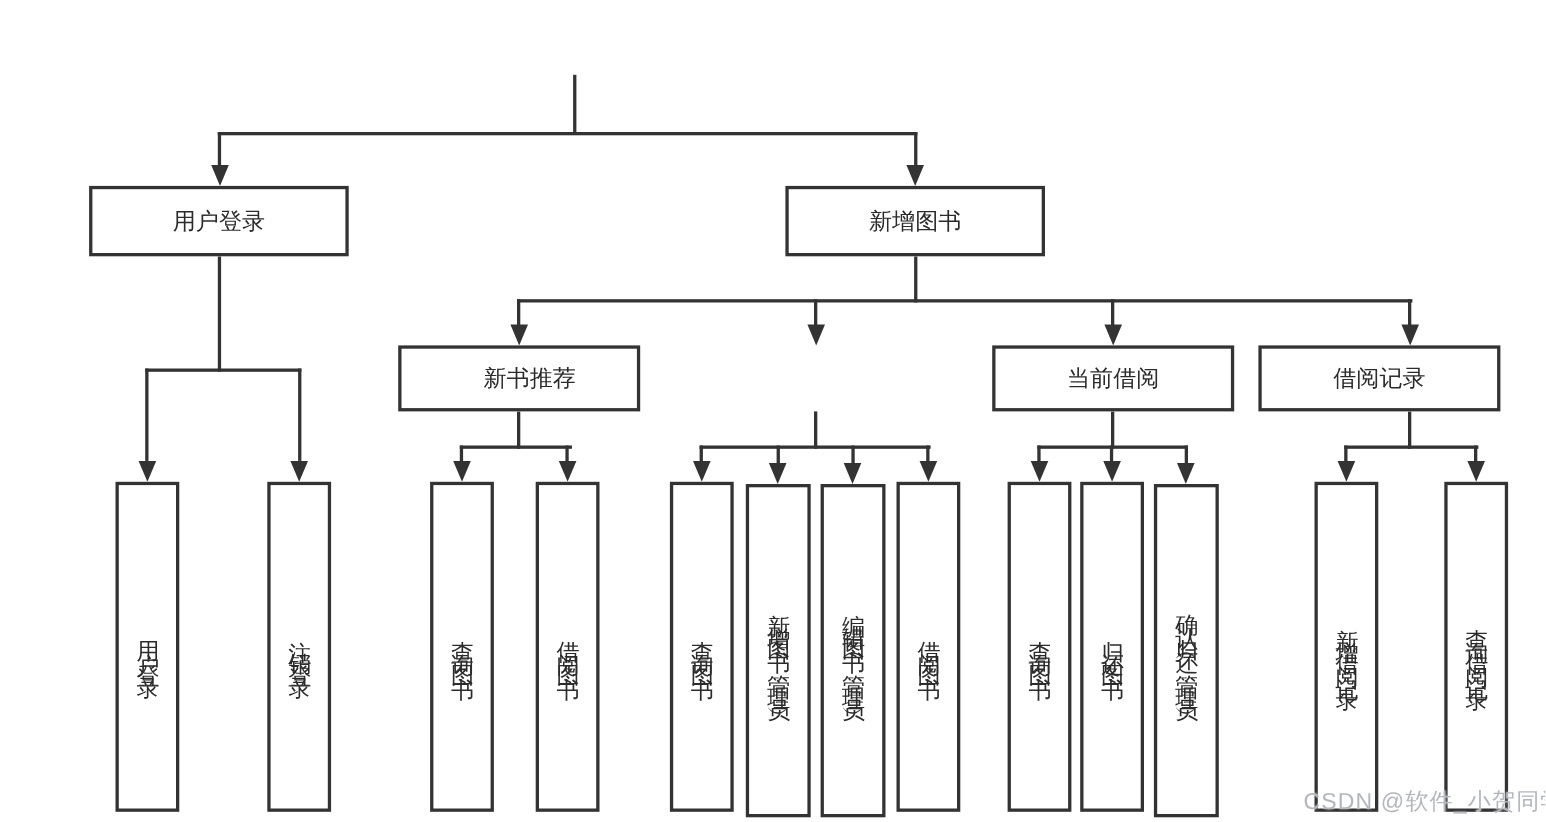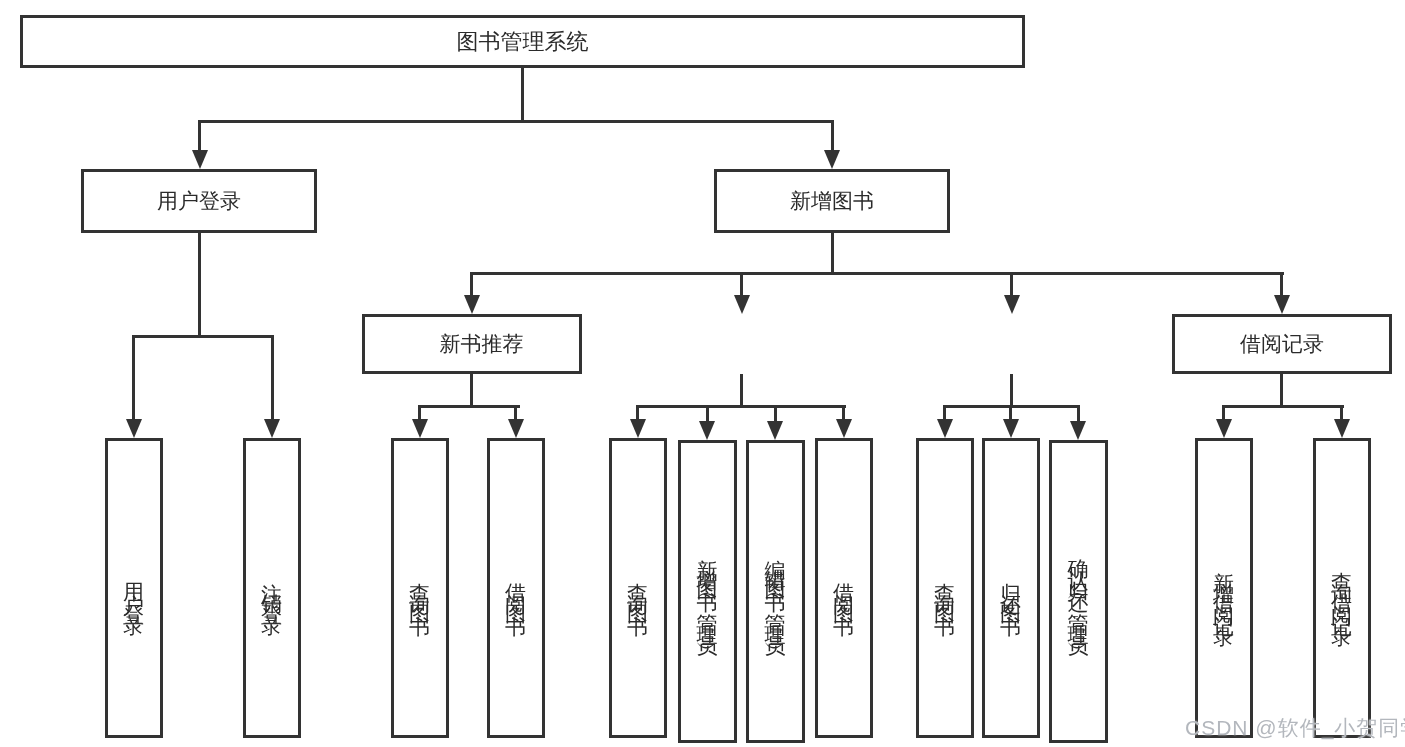--- a/index.html
+++ b/index.html
@@ -36,23 +36,20 @@
     position:absolute;left:1185px;top:714px;z-index:10;
     font-size:21px;color:var(--watermark);letter-spacing:1px;
     text-shadow:0 0 2px #ffffff;white-space:nowrap;
   }
 </style>
 </head>
 <body>
 
 <div class="canvas">
 
-  <div class="box root" style="left:20px;top:15px;width:1005px;height:53px;">
-    <span>图书管理系统</span>
-  </div>
 
   <div class="vline" style="left:521px;top:68px;height:54px;"></div>
   <div class="hline" style="left:198px;top:120px;width:636px;"></div>
   <div class="vline" style="left:198px;top:120px;height:31px;"></div>
   <div class="arrow" style="left:192px;top:150px;"></div>
   <div class="vline" style="left:831px;top:120px;height:31px;"></div>
   <div class="arrow" style="left:824px;top:150px;"></div>
 
   <div class="box" style="left:81px;top:169px;width:236px;height:64px;">
     <span>用户登录</span>
@@ -75,21 +72,24 @@
   <div class="vline" style="left:740px;top:272px;height:24px;"></div>
   <div class="arrow" style="left:734px;top:295px;"></div>
   <div class="vline" style="left:1010px;top:272px;height:24px;"></div>
   <div class="arrow" style="left:1004px;top:295px;"></div>
   <div class="vline" style="left:1280px;top:272px;height:24px;"></div>
   <div class="arrow" style="left:1274px;top:295px;"></div>
 
   <div class="box" style="left:362px;top:314px;width:220px;height:60px;padding-left:19px;">
     <span>新书推荐</span>
   </div>
-  <div class="box" style="left:1172px;top:314px;width:220px;height:60px;">
+  <div class="box" style="left:902px;top:314px;width:220px;height:60px;">
+    <span>当前借阅</span>
+  </div>
+  <div class="box" style="left:1144px;top:314px;width:220px;height:60px;">
     <span>借阅记录</span>
   </div>
 
   <div class="vline" style="left:470px;top:374px;height:34px;"></div>
   <div class="hline" style="left:418px;top:405px;width:102px;"></div>
   <div class="vline" style="left:418px;top:405px;height:15px;"></div>
   <div class="arrow" style="left:412px;top:419px;"></div>
   <div class="vline" style="left:514px;top:405px;height:15px;"></div>
   <div class="arrow" style="left:508px;top:419px;"></div>
 

